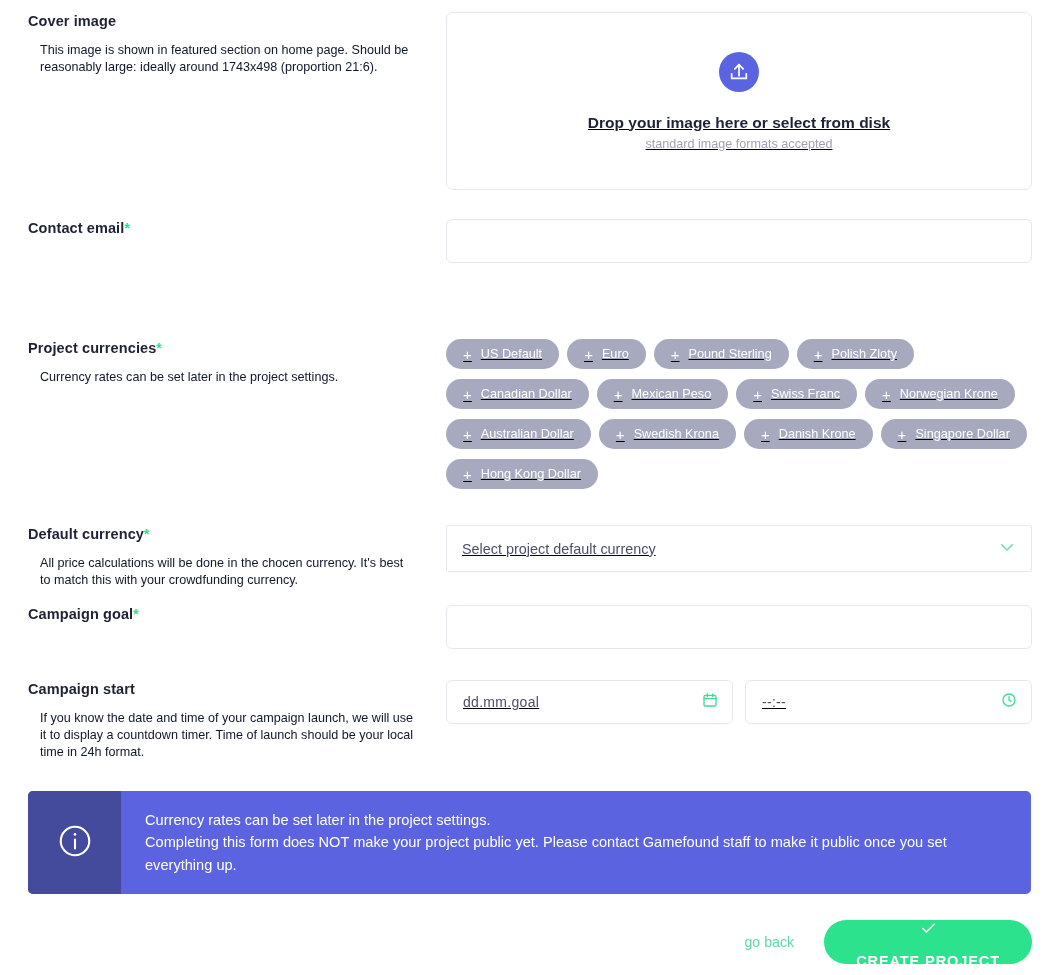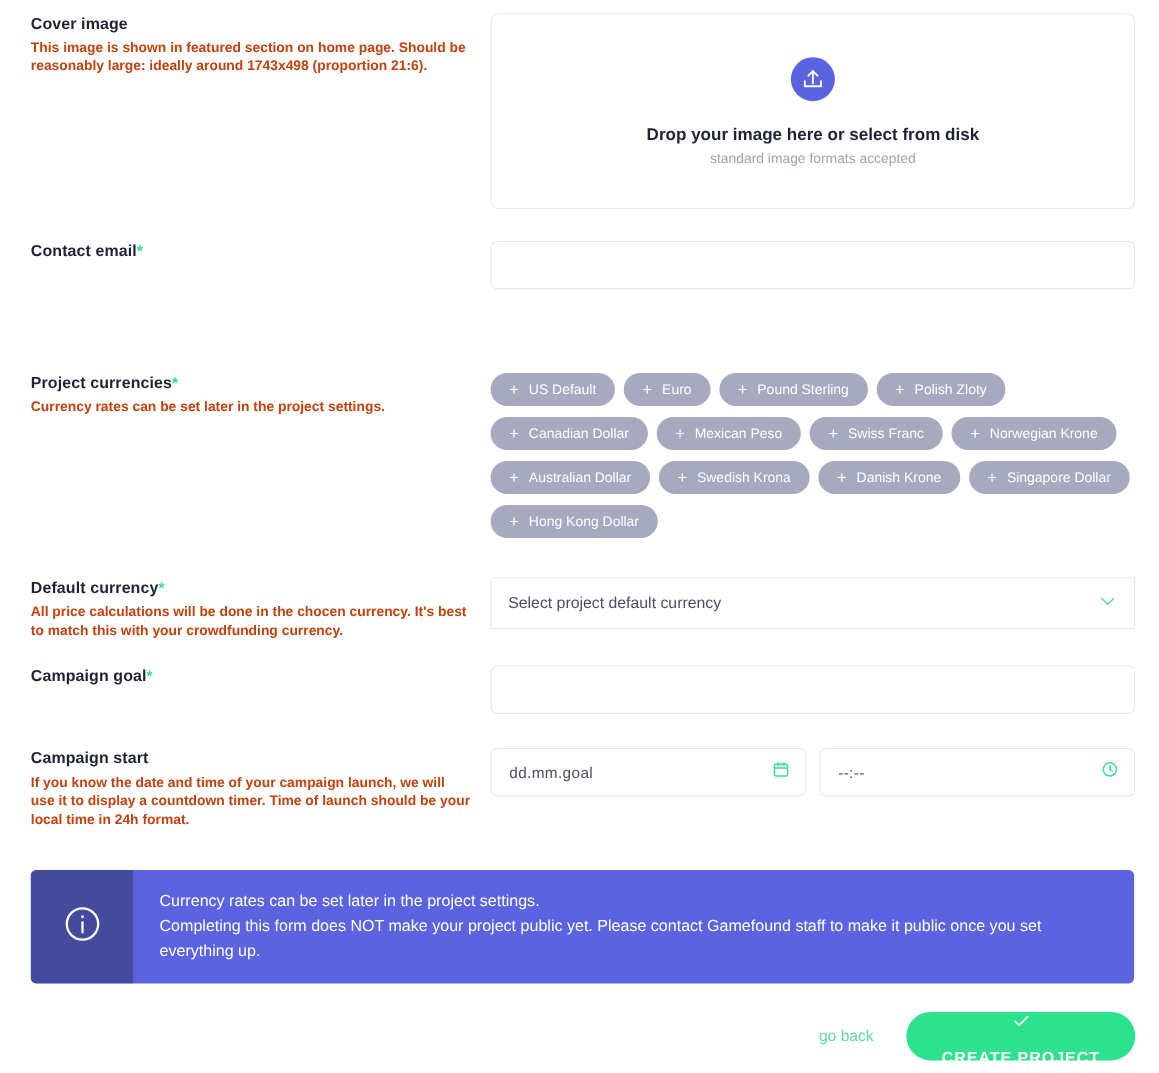--- a/index.html
+++ b/index.html
@@ -8,30 +8,30 @@
     width: 1054px; height: 975px;
     background: #ffffff;
     font-family: "Liberation Sans", sans-serif;
     -webkit-font-smoothing: antialiased;
   }
   .page { position: relative; width: 1054px; height: 975px; overflow: hidden; }
 
   
   .row { position: absolute; left: 0; width: 1054px; }
   .label-col { position: absolute; left: 28px; width: 400px; }
-  .field-col { position: absolute; left: 446px; width: 586px; }
+  .field-col { position: absolute; left: 446px; width: 586px; text-decoration: underline; }
 
   .f-label {
     font-size: 14.5px; font-weight: bold; color: #1e2235;
     letter-spacing: .1px; line-height: 18px; margin: 0 0 4px 0;
   }
   .req { color: #2ee08d; font-weight: bold; font-size: 14px; }
   .f-desc {
-    font-size: 12.6px; color: #c2410c; line-height: 17.2px;
-    margin: 0; font-weight: bold;
+    font-size: 12.6px; color: #0f172a; line-height: 17.2px;
+    margin: 12px; font-weight: normal;
   }
 
   
   .dropzone {
     width: 586px; height: 178px;
     border: 1px solid #e6e6f0; border-radius: 7px;
     background: #fff;
     display: flex; flex-direction: column;
     align-items: center; justify-content: center;
     cursor: pointer;

